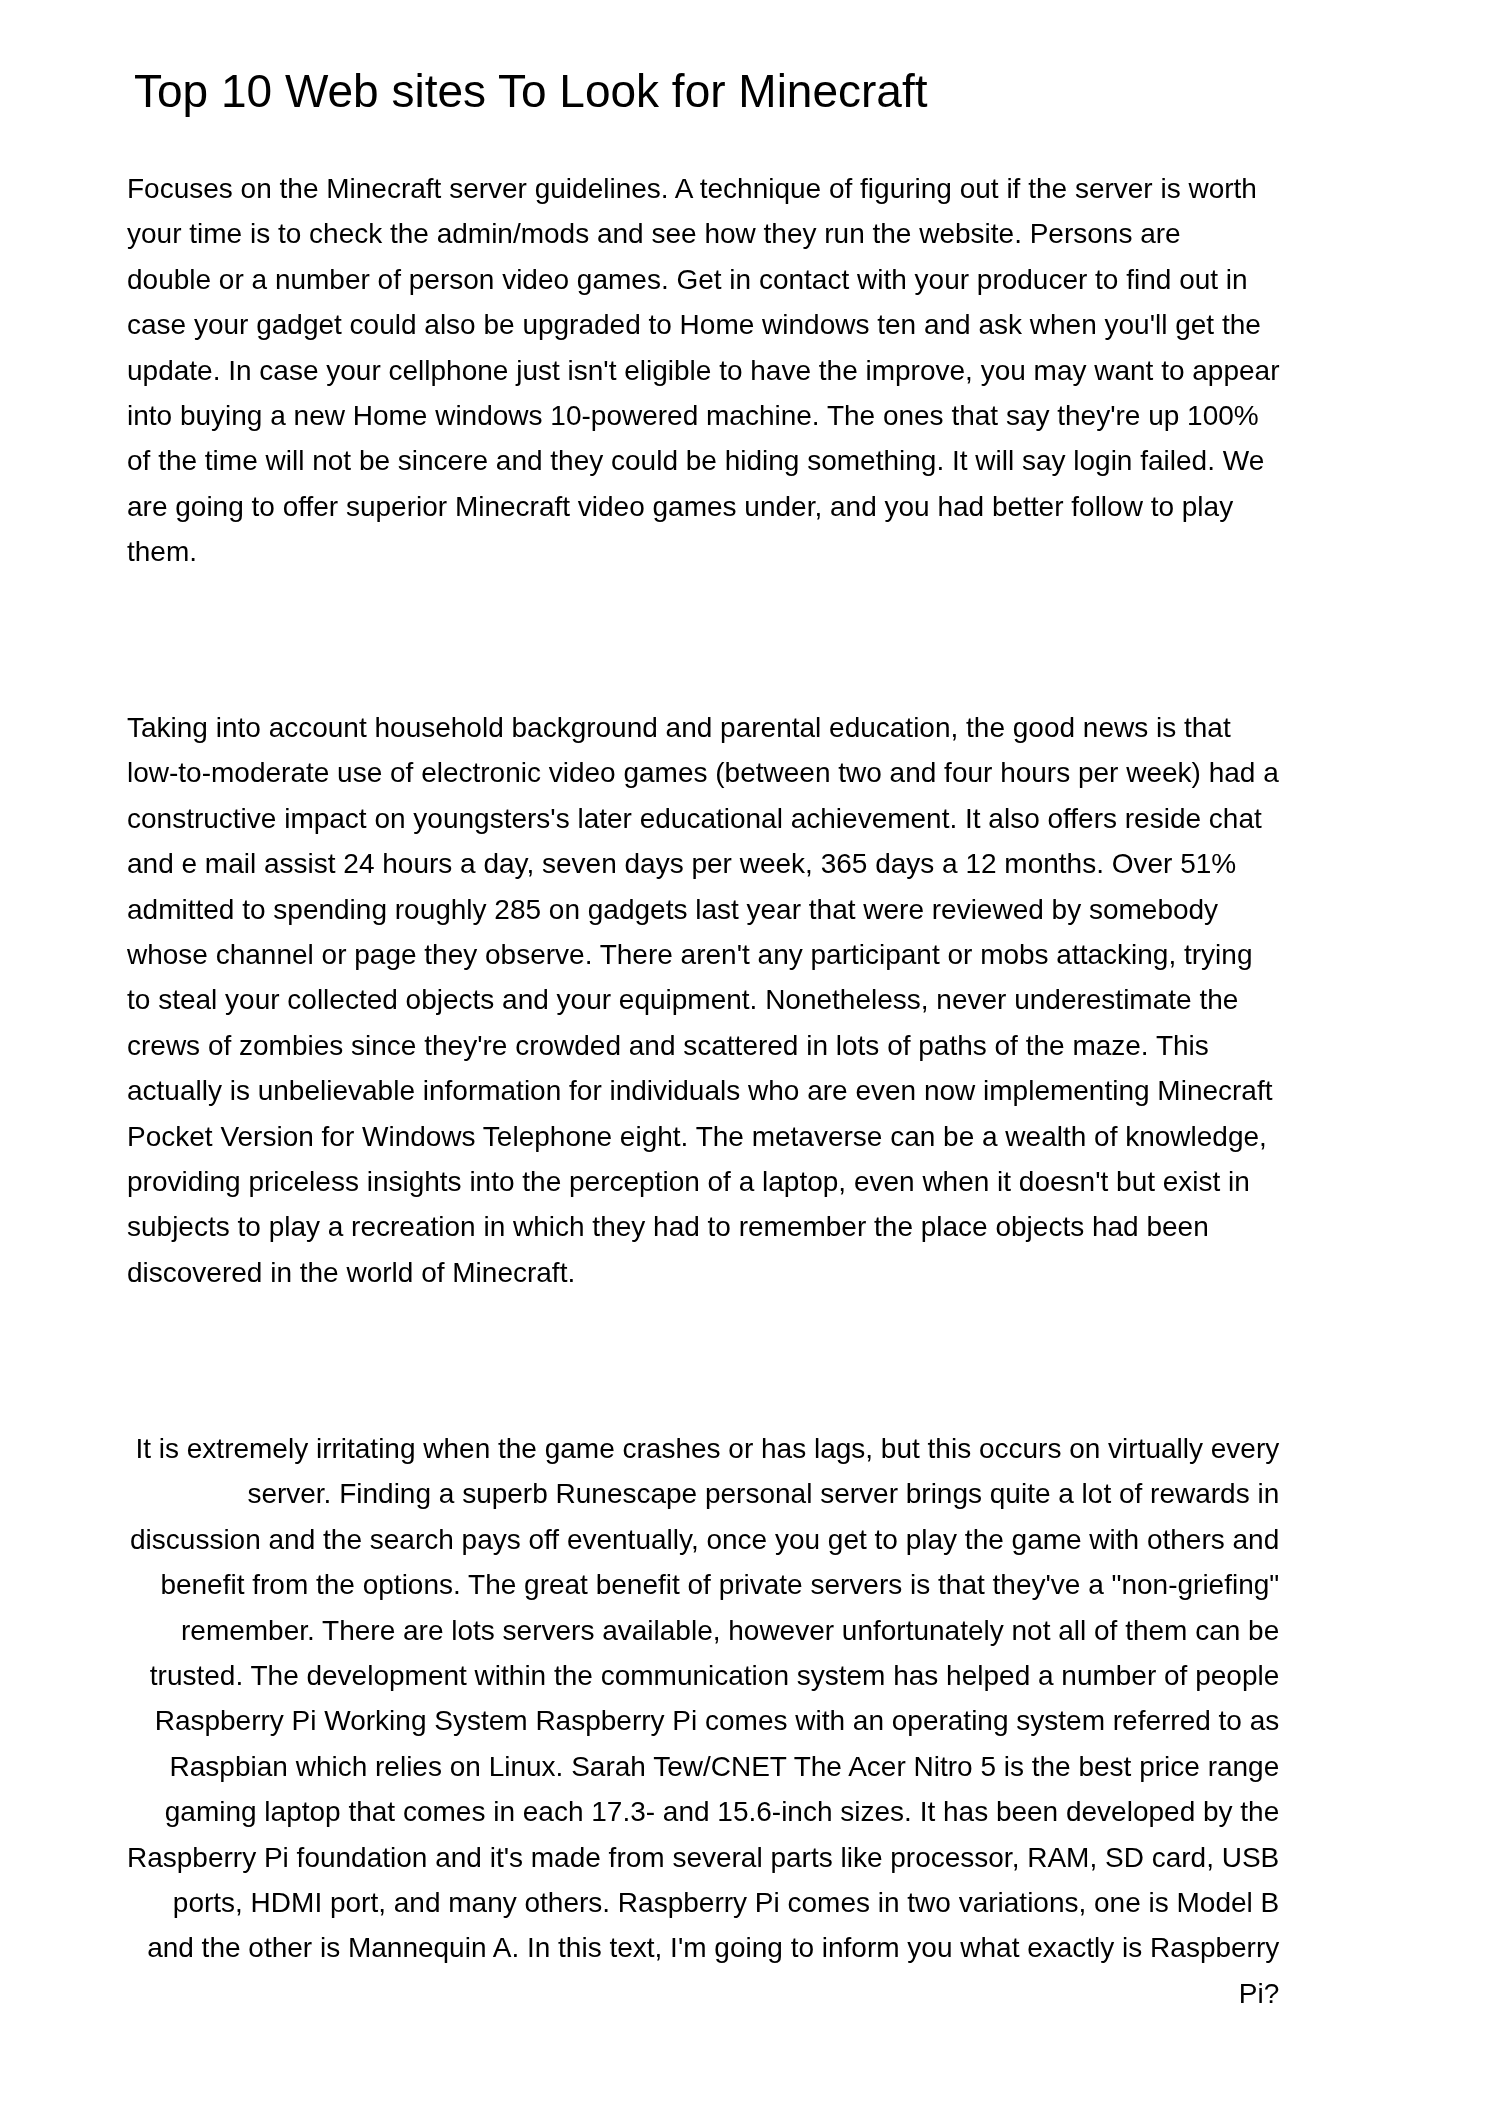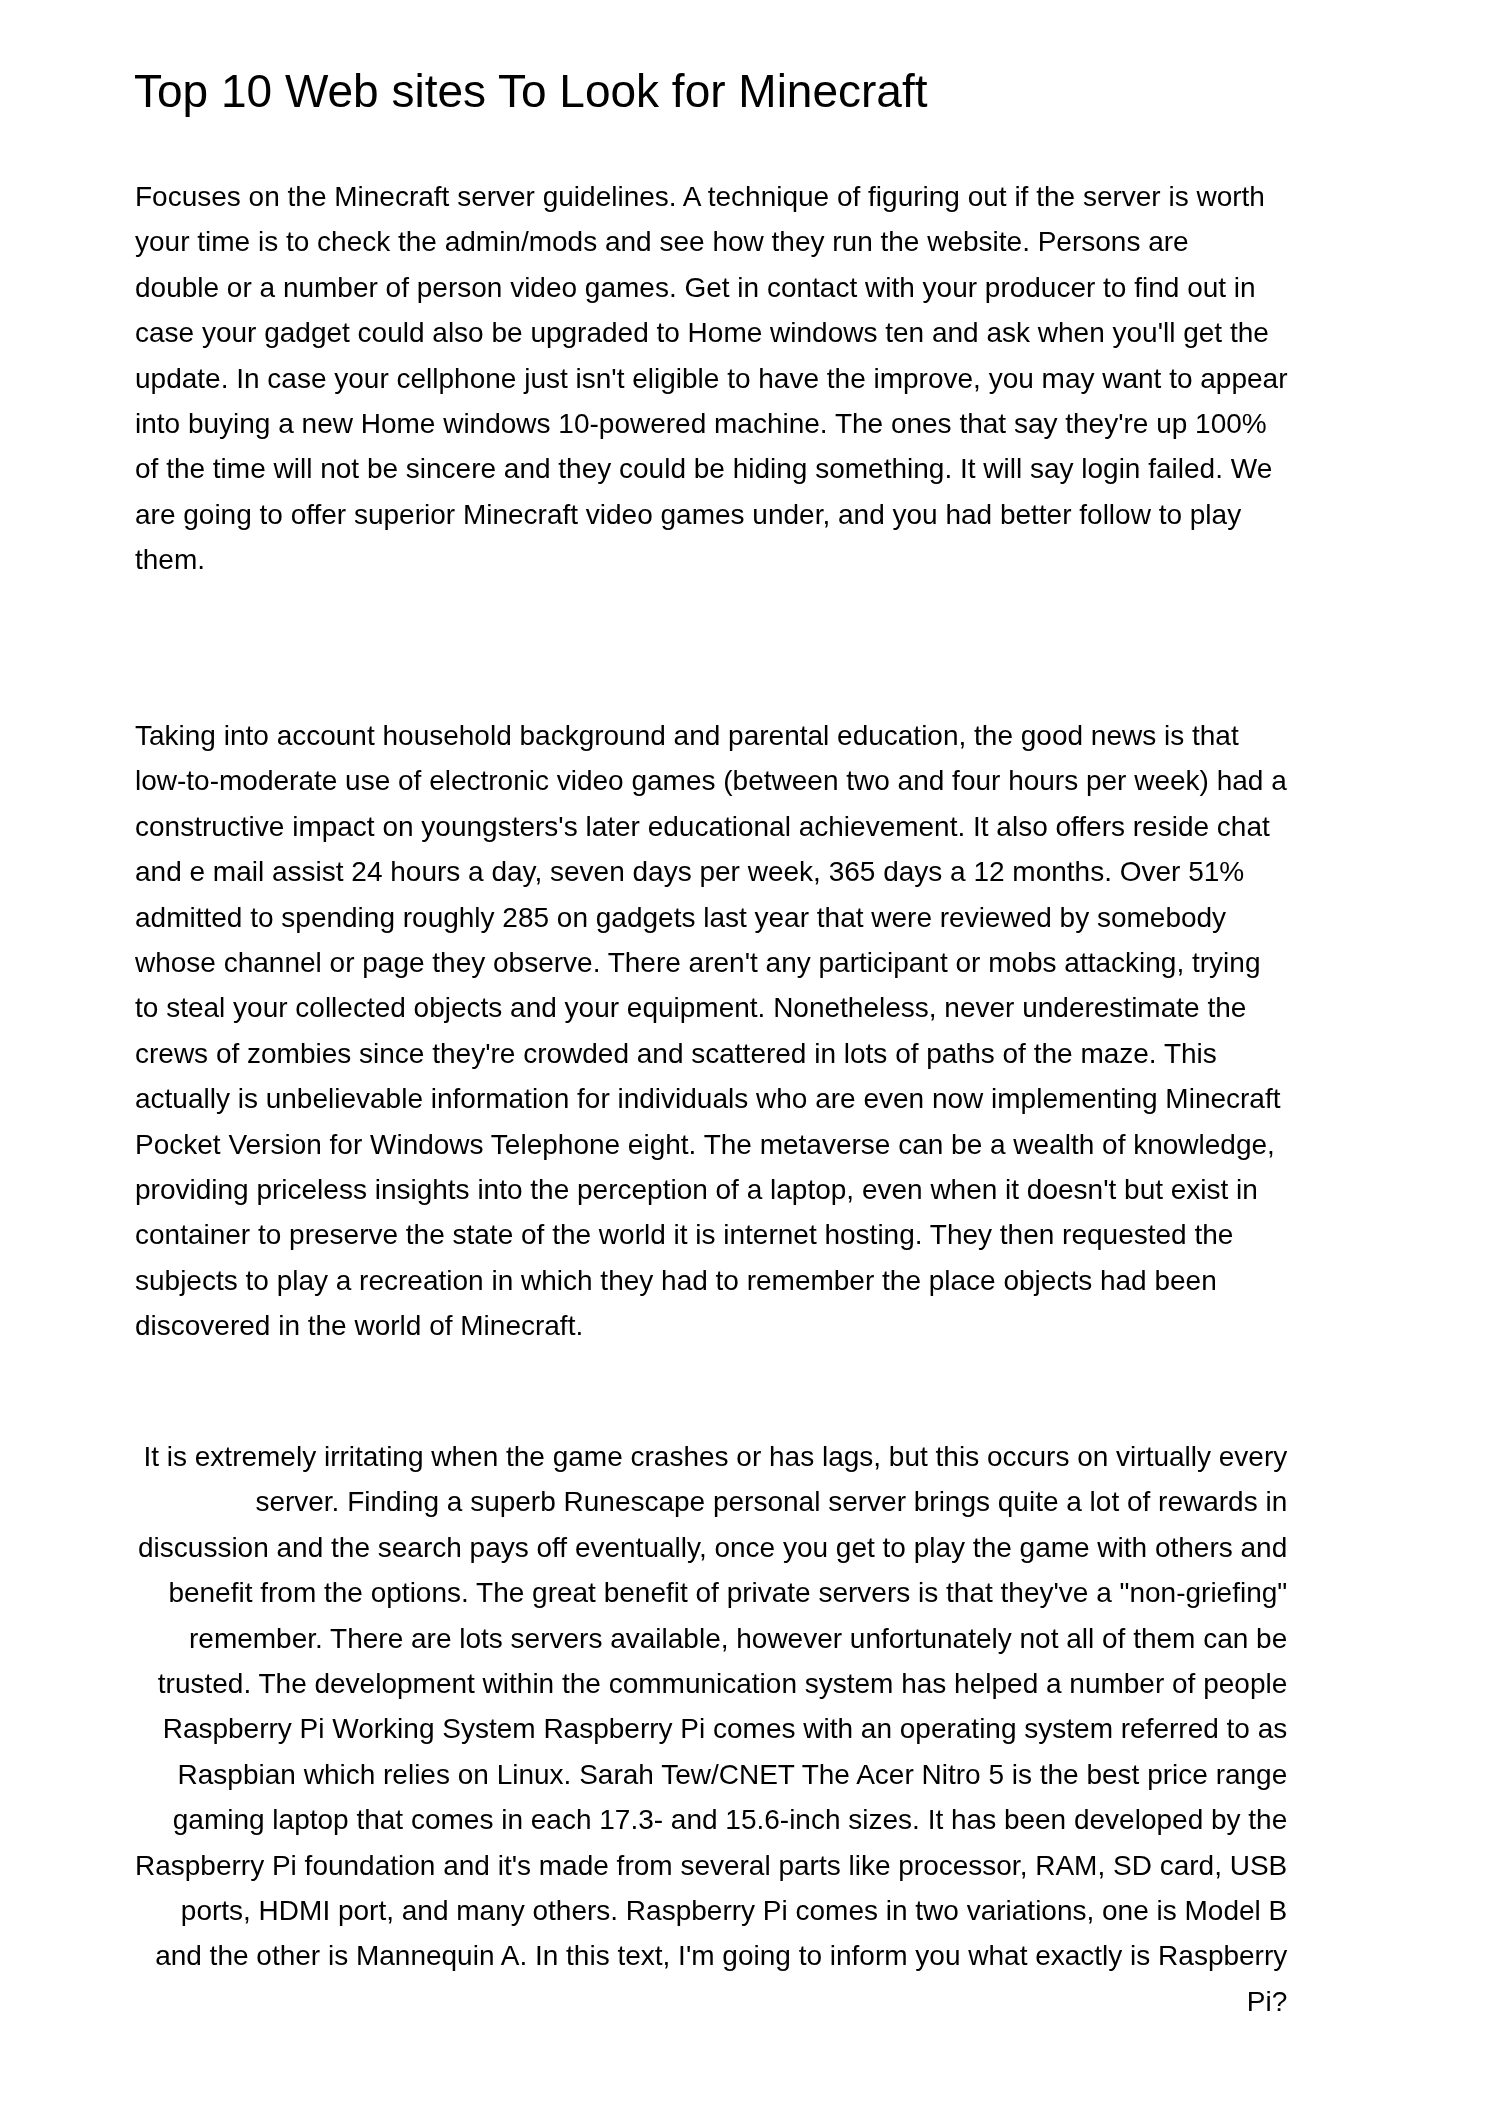--- a/index.html
+++ b/index.html
@@ -28,21 +28,21 @@
       margin: 0;
       font-weight: normal;
       font-size: 46px;
       line-height: 54px;
       white-space: nowrap;
       color: #000;
     }
     .para {
       position: absolute;
       left: 0;
-      margin: 8px;
+      margin: 0;
       font-size: 28px;
       line-height: 45.4px;
       color: #000;
     }
     .para .line {
       display: block;
       white-space: nowrap;
       height: 45.4px;
     }
     #para-0 { top: 166px; }
@@ -72,21 +72,20 @@
     <span class="line">low-to-moderate use of electronic video games (between two and four hours per week) had a</span>
     <span class="line">constructive impact on youngsters's later educational achievement. It also offers reside chat</span>
     <span class="line">and e mail assist 24 hours a day, seven days per week, 365 days a 12 months. Over 51%</span>
     <span class="line">admitted to spending roughly 285 on gadgets last year that were reviewed by somebody</span>
     <span class="line">whose channel or page they observe. There aren't any participant or mobs attacking, trying</span>
     <span class="line">to steal your collected objects and your equipment. Nonetheless, never underestimate the</span>
     <span class="line">crews of zombies since they're crowded and scattered in lots of paths of the maze. This</span>
     <span class="line">actually is unbelievable information for individuals who are even now implementing Minecraft</span>
     <span class="line">Pocket Version for Windows Telephone eight. The metaverse can be a wealth of knowledge,</span>
     <span class="line">providing priceless insights into the perception of a laptop, even when it doesn't but exist in</span>
-    <span class="line">container to preserve the state of the world it is internet hosting. They then requested the</span>
     <span class="line">subjects to play a recreation in which they had to remember the place objects had been</span>
     <span class="line">discovered in the world of Minecraft.</span>
   </p>
 
   <p class="para" id="para-2">
     <span class="line">It is extremely irritating when the game crashes or has lags, but this occurs on virtually every</span>
     <span class="line">server. Finding a superb Runescape personal server brings quite a lot of rewards in</span>
     <span class="line">discussion and the search pays off eventually, once you get to play the game with others and</span>
     <span class="line">benefit from the options. The great benefit of private servers is that they've a "non-griefing"</span>
     <span class="line">remember. There are lots servers available, however unfortunately not all of them can be</span>

